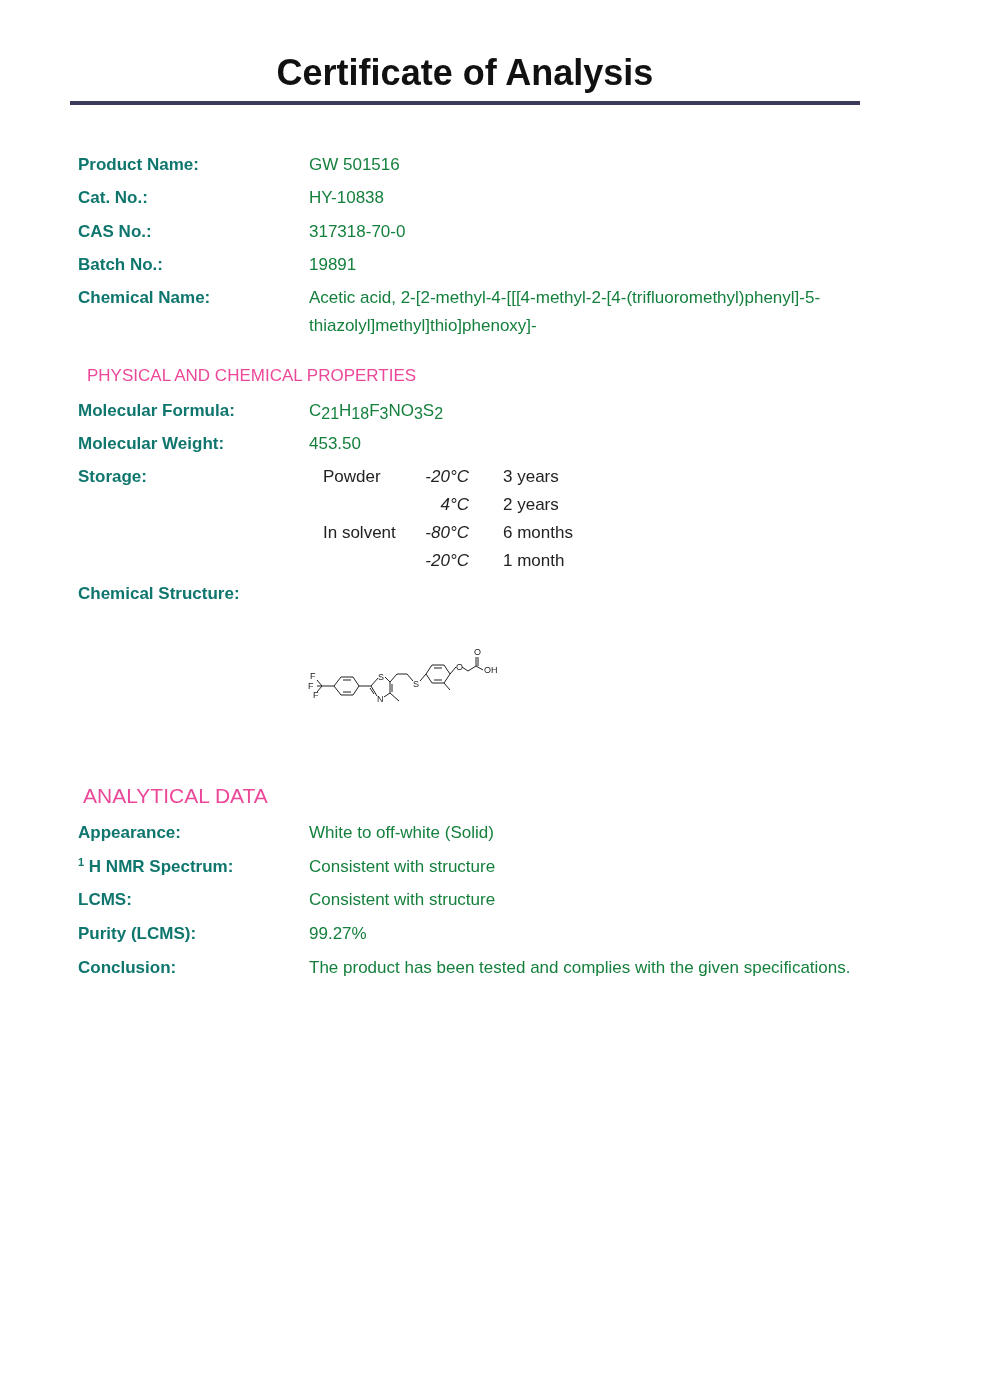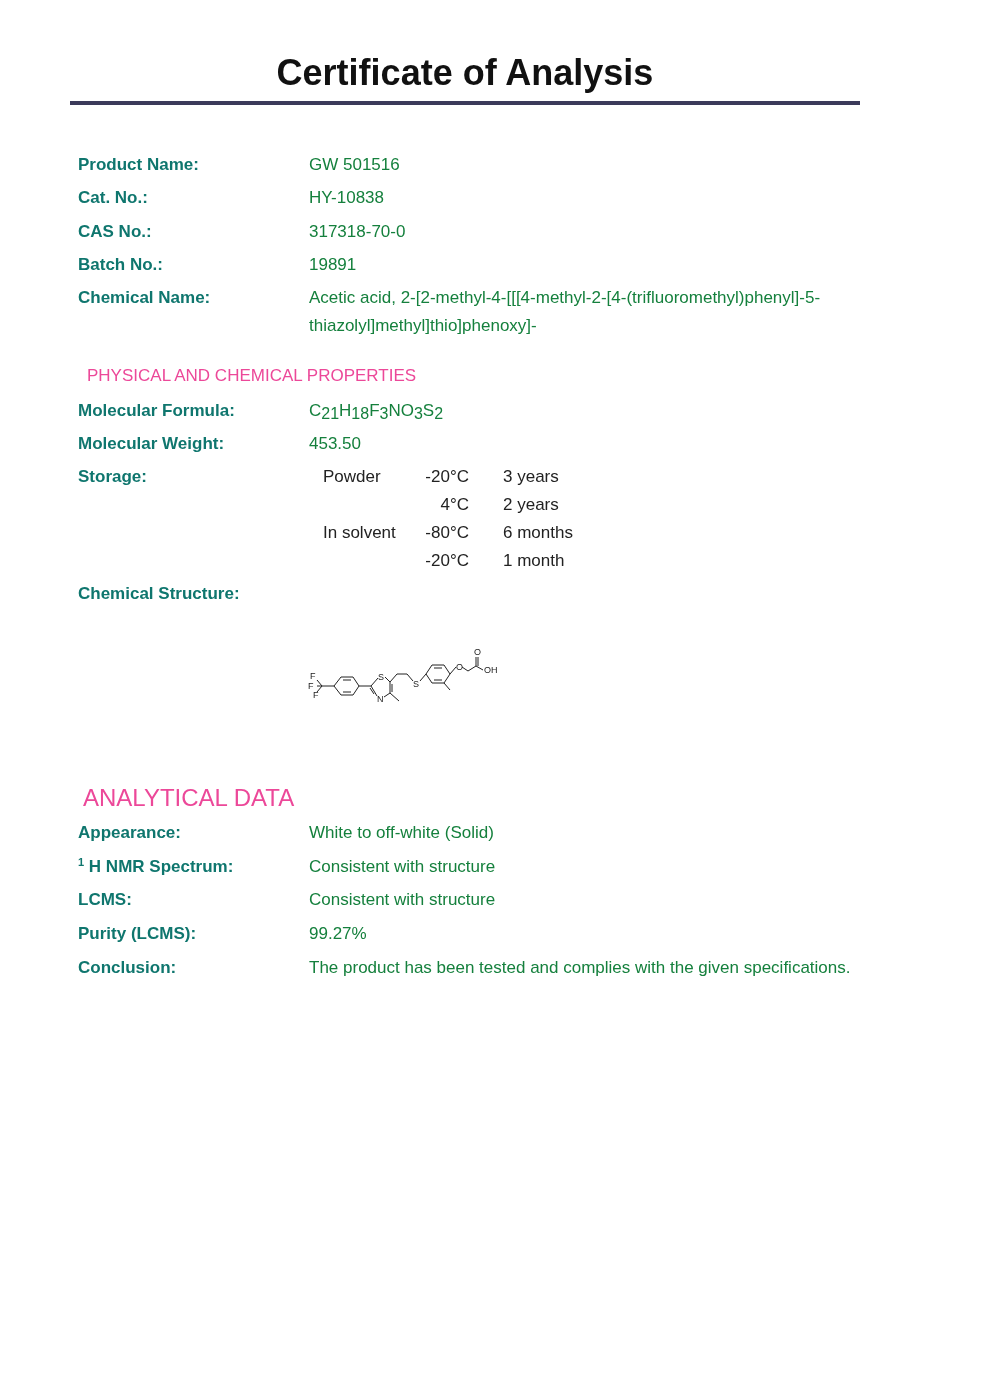--- a/index.html
+++ b/index.html
@@ -62,37 +62,37 @@
     .section {
       position: absolute;
       left: 70px;
       font-size: 17px;
       color: #ec4899;
       letter-spacing: 0px;
       margin-left: 17px;
     }
     .section.big {
       left: 66px;
-      font-size: 24px;
+      font-size: 21px;
     }
     .storage-grid {
       position: absolute;
       left: 309px;
       top: 463px;
       font-size: 17px;
       line-height: 28px;
       color: #222;
     }
     .storage-grid .srow {
       position: relative;
       height: 28px;
       width: 300px;
     }
     .storage-grid .form { position: absolute; left: 4px; margin-left: 10px; }
-    .storage-grid .temp { position: absolute; left: 100px; width: 60px; text-align: right; }
+    .storage-grid .temp { position: absolute; left: 100px; width: 60px; text-align: right; font-style: italic; }
     .storage-grid .dur { position: absolute; left: 194px; white-space: nowrap; }
     sub { font-size: 16px; vertical-align: -3px; line-height: 0; }
     sup { font-size: 11px; vertical-align: 6px; line-height: 0; font-weight: bold; }
     .structure {
       position: absolute;
       left: 300px;
       top: 630px;
       width: 220px;
       height: 90px;
     }

